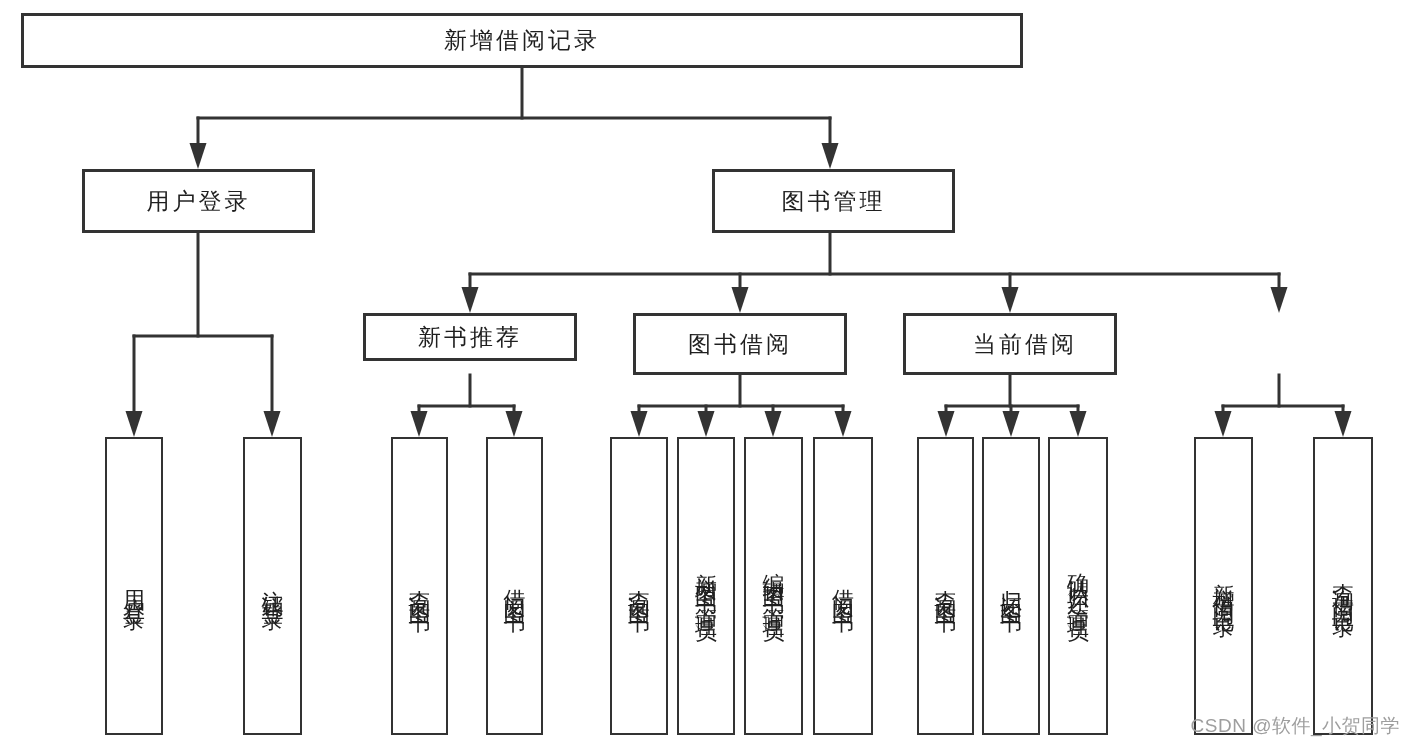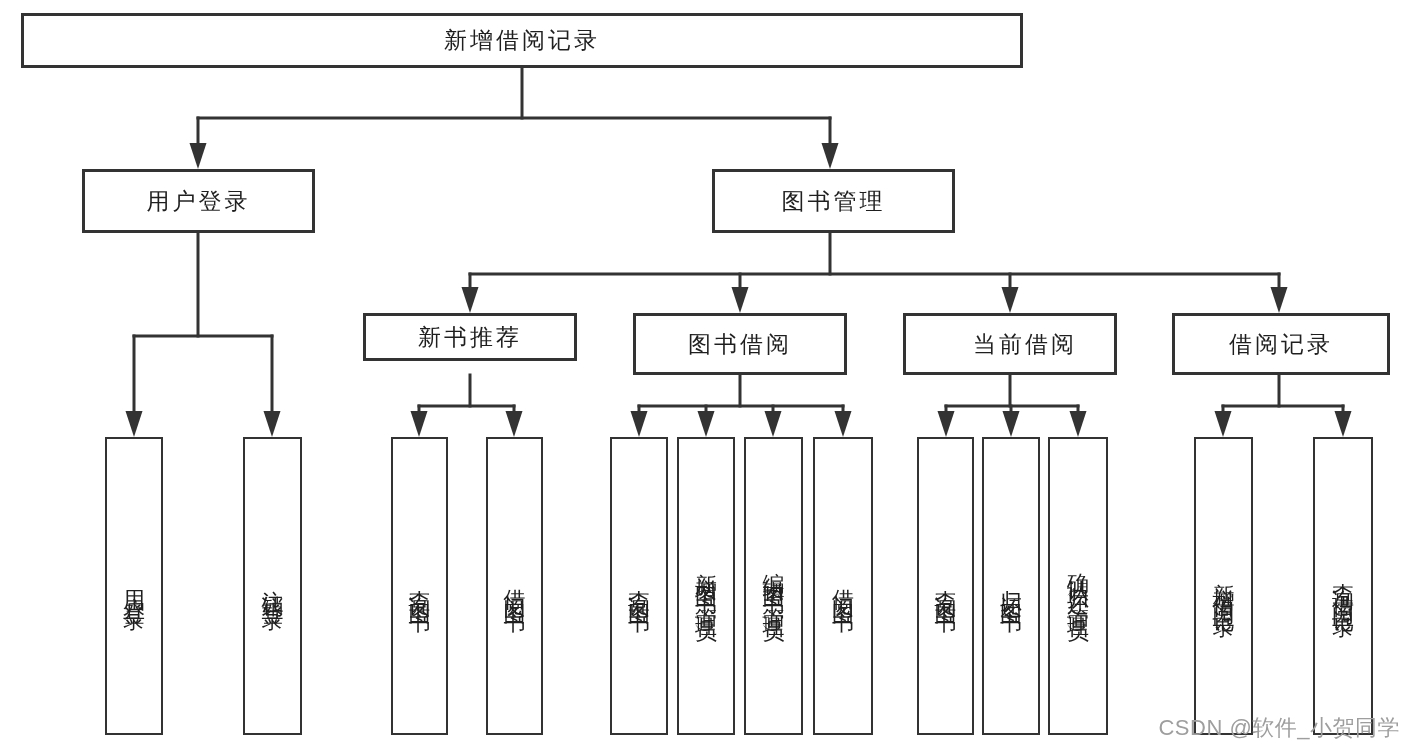--- a/index.html
+++ b/index.html
@@ -39,21 +39,21 @@
   .box.v {
     border-width: 2.5px;
     writing-mode: vertical-rl;
     text-orientation: mixed;
     font-size: 22px;
     letter-spacing: 7px;
   }
   .watermark {
     position: absolute;
     top: 713px; right: 5px;
-    font-size: 22px;
+    font-size: 19px;
     color: var(--wm);
     letter-spacing: 0.5px;
     white-space: nowrap;
   }
 </style>
 </head>
 <body>
 
 <div class="canvas">
 
@@ -113,21 +113,20 @@
     </svg>
 
   <div class="box" style="left:21px; top:13px; width:1002px; height:55px;">新增借阅记录</div>
 
   <div class="box" style="left:82px; top:169px; width:233px; height:64px;">用户登录</div>
   <div class="box" style="left:712px; top:169px; width:243px; height:64px;">图书管理</div>
 
   <div class="box" style="left:363px; top:313px; width:214px; height:48px;">新书推荐</div>
   <div class="box" style="left:633px; top:313px; width:214px; height:62px;">图书借阅</div>
   <div class="box" style="left:903px; top:313px; width:214px; height:62px;padding-left:30px;">当前借阅</div>
-  <div class="box" style="left:1172px; top:313px; width:218px; height:62px;">借阅记录</div>
 
   <div class="box v" style="left:105px; top:437px; width:58px; height:298px;">用户登录</div>
   <div class="box v" style="left:243px; top:437px; width:59px; height:298px;">注销登录</div>
 
   <div class="box v" style="left:391px; top:437px; width:57px; height:298px;">查询图书</div>
   <div class="box v" style="left:486px; top:437px; width:57px; height:298px;">借阅图书</div>
 
   <div class="box v" style="left:610px; top:437px; width:58px; height:298px;">查询图书</div>
   <div class="box v" style="left:677px; top:437px; width:58px; height:298px;">新增图书（管理员）</div>
   <div class="box v" style="left:744px; top:437px; width:59px; height:298px;">编辑图书（管理员）</div>

